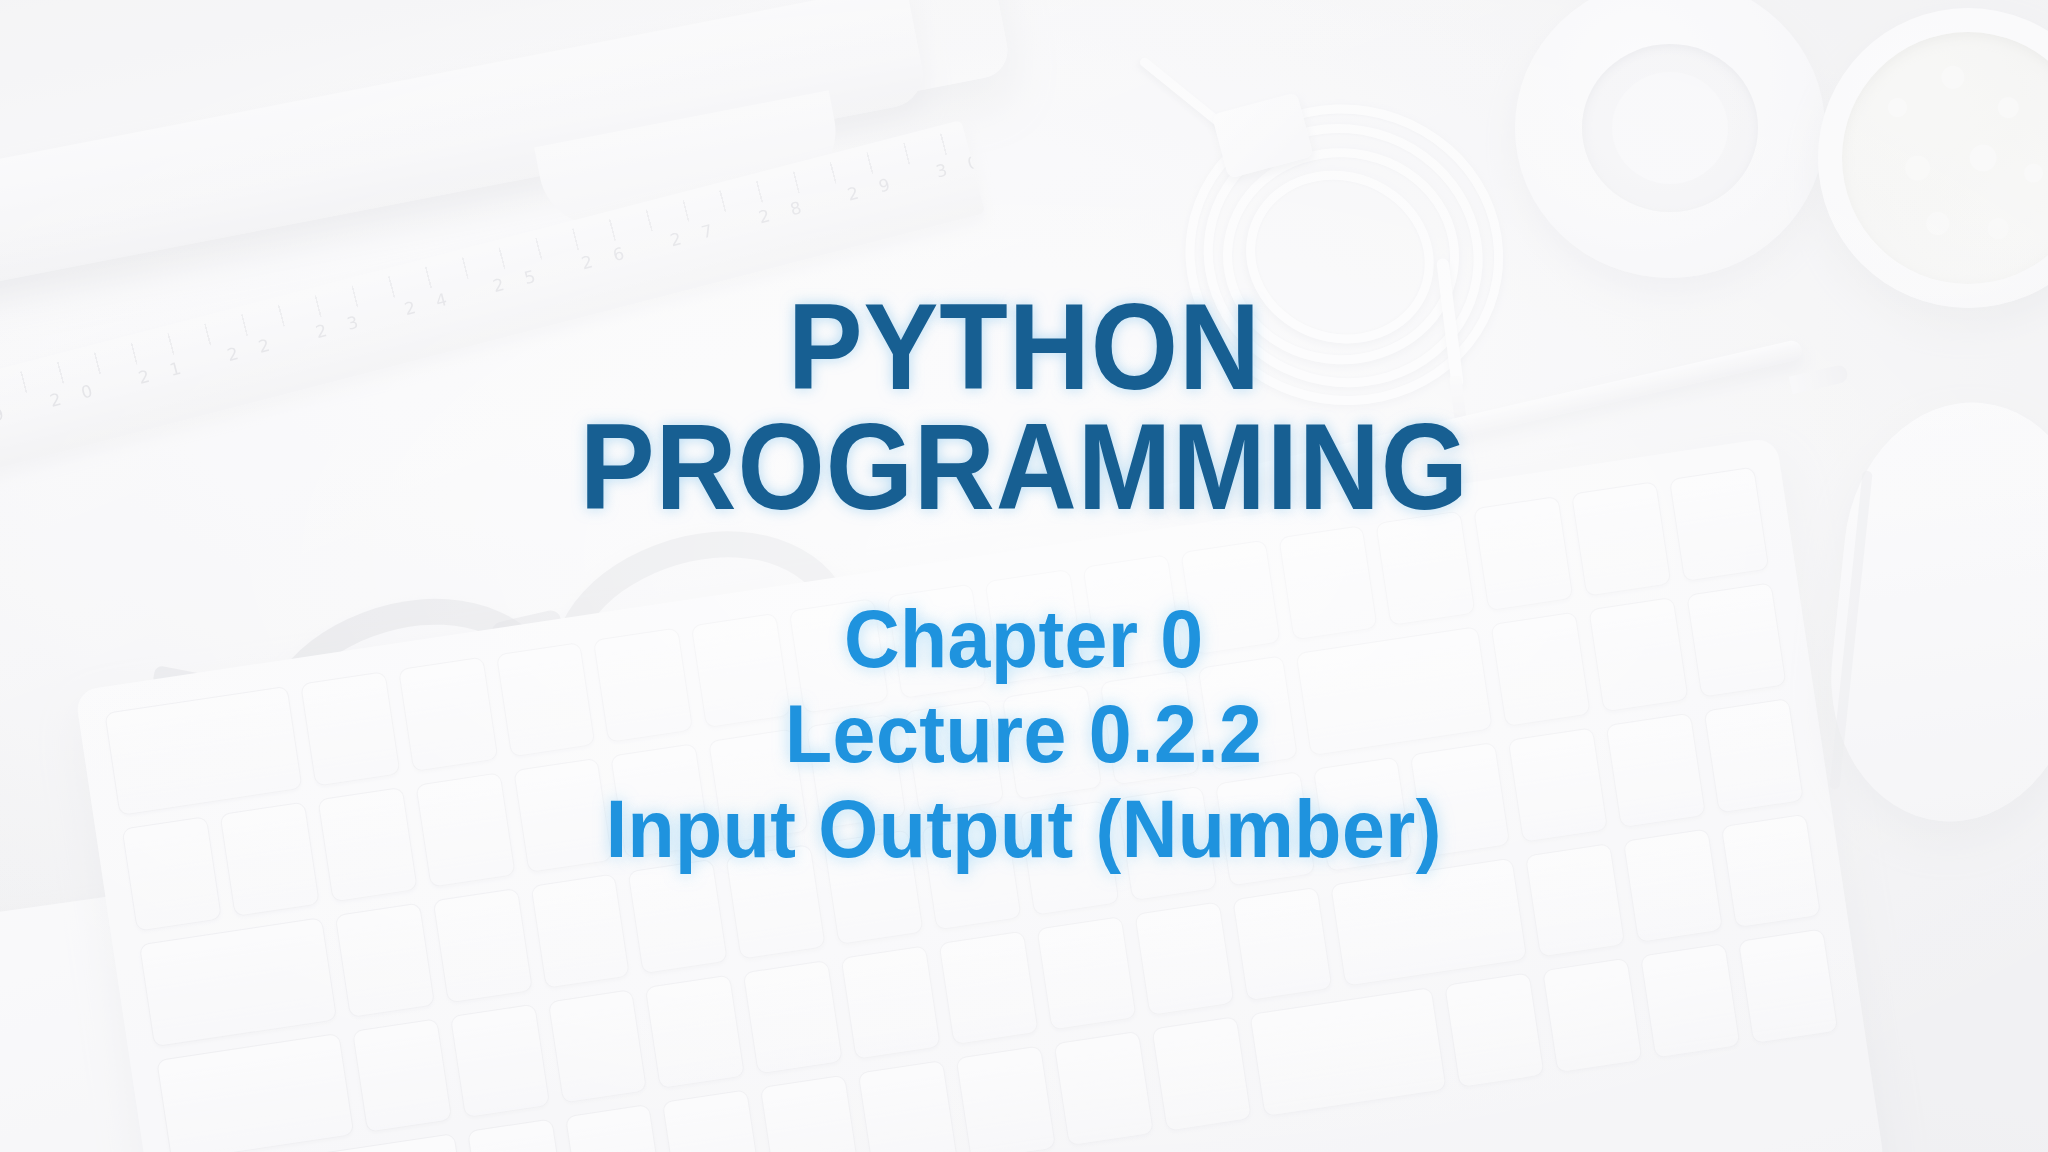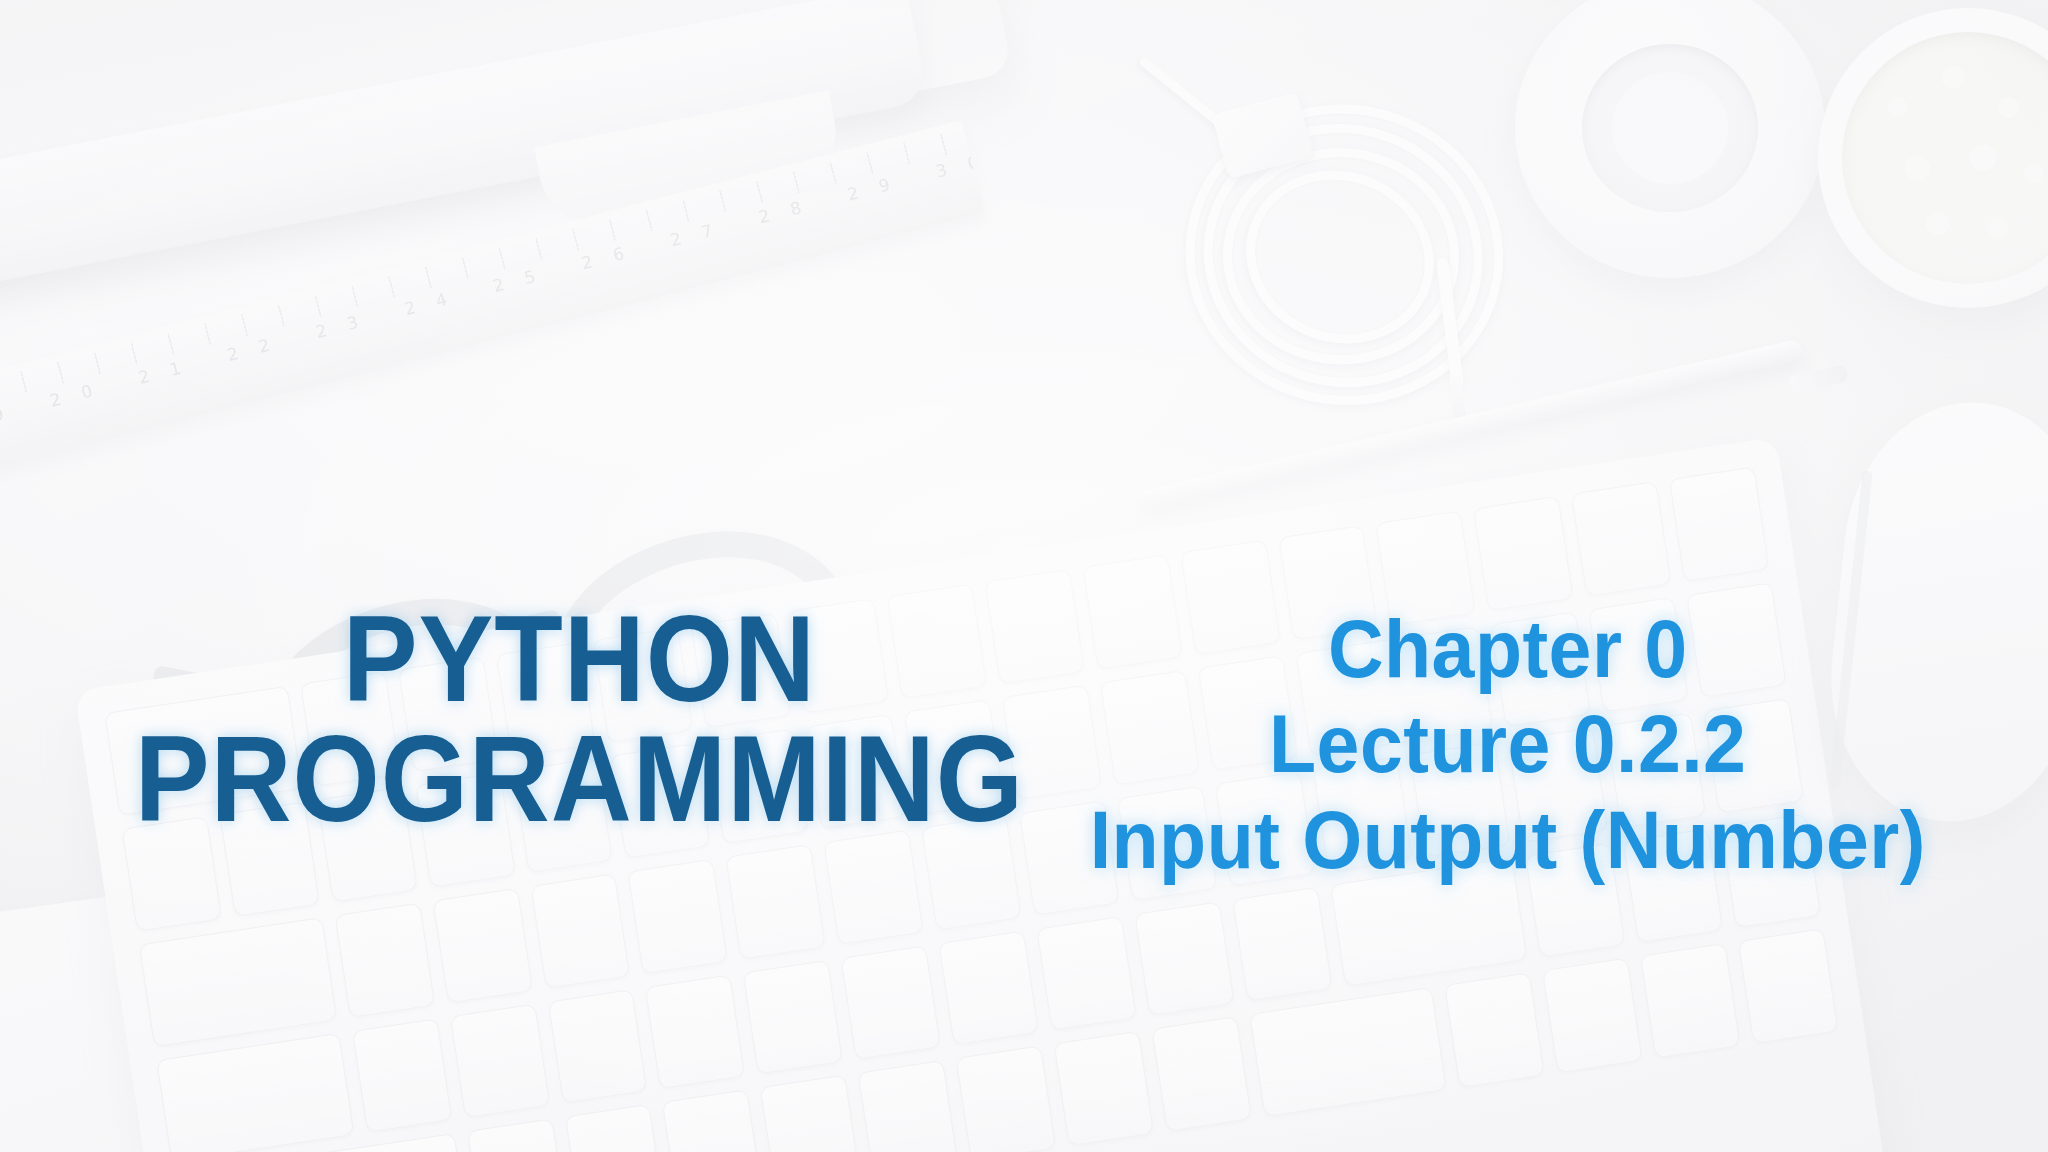--- a/index.html
+++ b/index.html
@@ -392,43 +392,43 @@
     inset: 0;
     background:
       radial-gradient(ellipse 70% 60% at 50% 48%, rgba(255,255,255,0.58) 0%, rgba(255,255,255,0.18) 55%, rgba(255,255,255,0) 100%);
   }
 
   
   .content {
     position: absolute;
     inset: 0;
     display: flex;
-    flex-direction: row;
+    flex-direction: column;
     align-items: center;
-    justify-content: center;
+    justify-content: flex-start;
     padding-top: 288px;
     box-sizing: border-box;
   }
   .title-block {
     text-align: center;
     line-height: 0.98;
   }
   .title-line {
     display: block;
     font-family: "Liberation Sans Narrow", "Liberation Sans", sans-serif;
     font-weight: 700;
     font-size: 122px;
     letter-spacing: 1px;
     color: #175F92;
     transform: scaleX(0.92);
     text-shadow: 0 0 14px rgba(120,190,235,0.55), 0 2px 3px rgba(255,255,255,0.55);
   }
   .subtitle-block {
     text-align: center;
-    margin-top: 48px;
+    margin-top: 64px;
     line-height: 1.16;
   }
   .subtitle-line {
     display: block;
     font-family: "Liberation Sans Narrow", "Liberation Sans", sans-serif;
     font-weight: 700;
     font-size: 82px;
     letter-spacing: 0.5px;
     color: #1F93DE;
     transform: scaleX(0.94);

